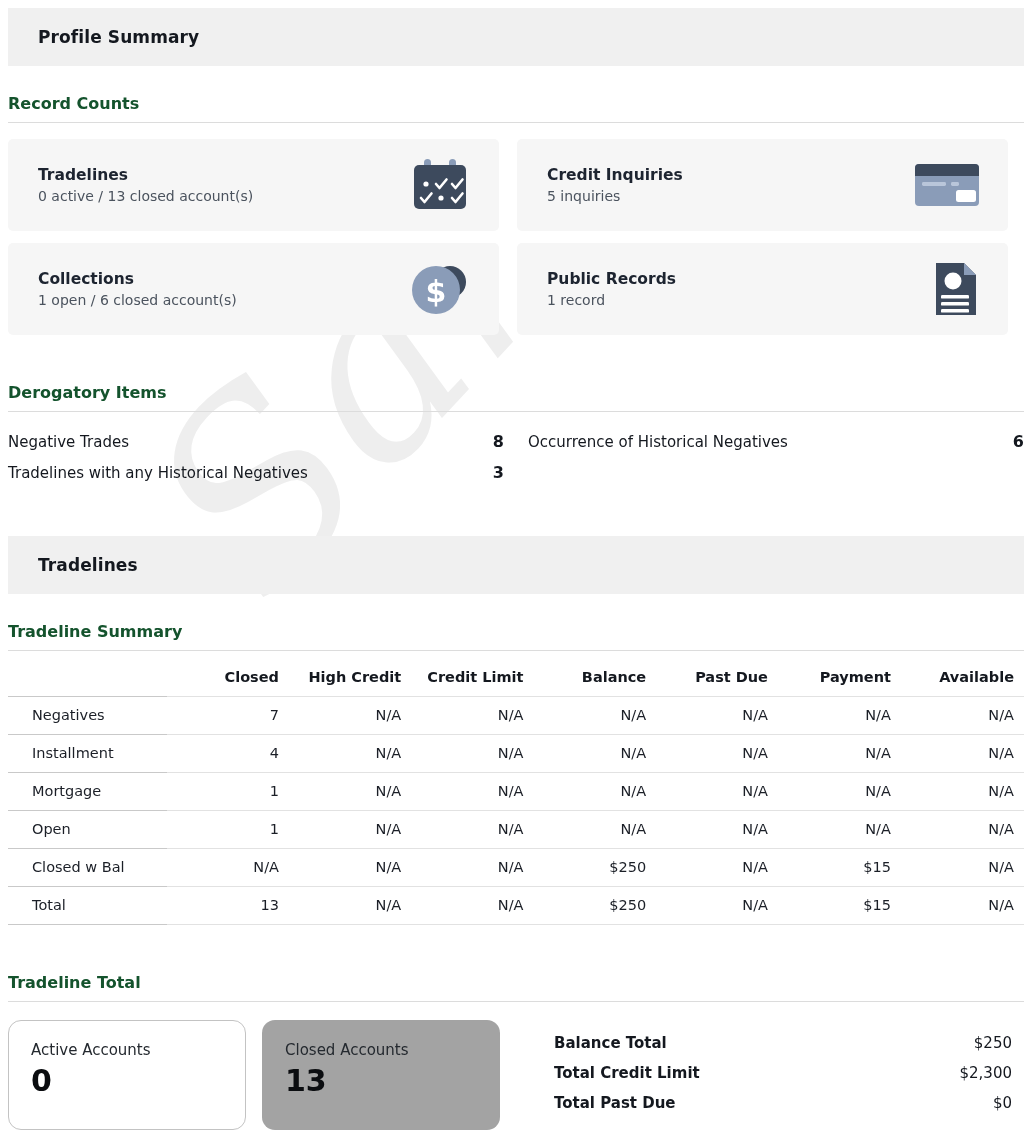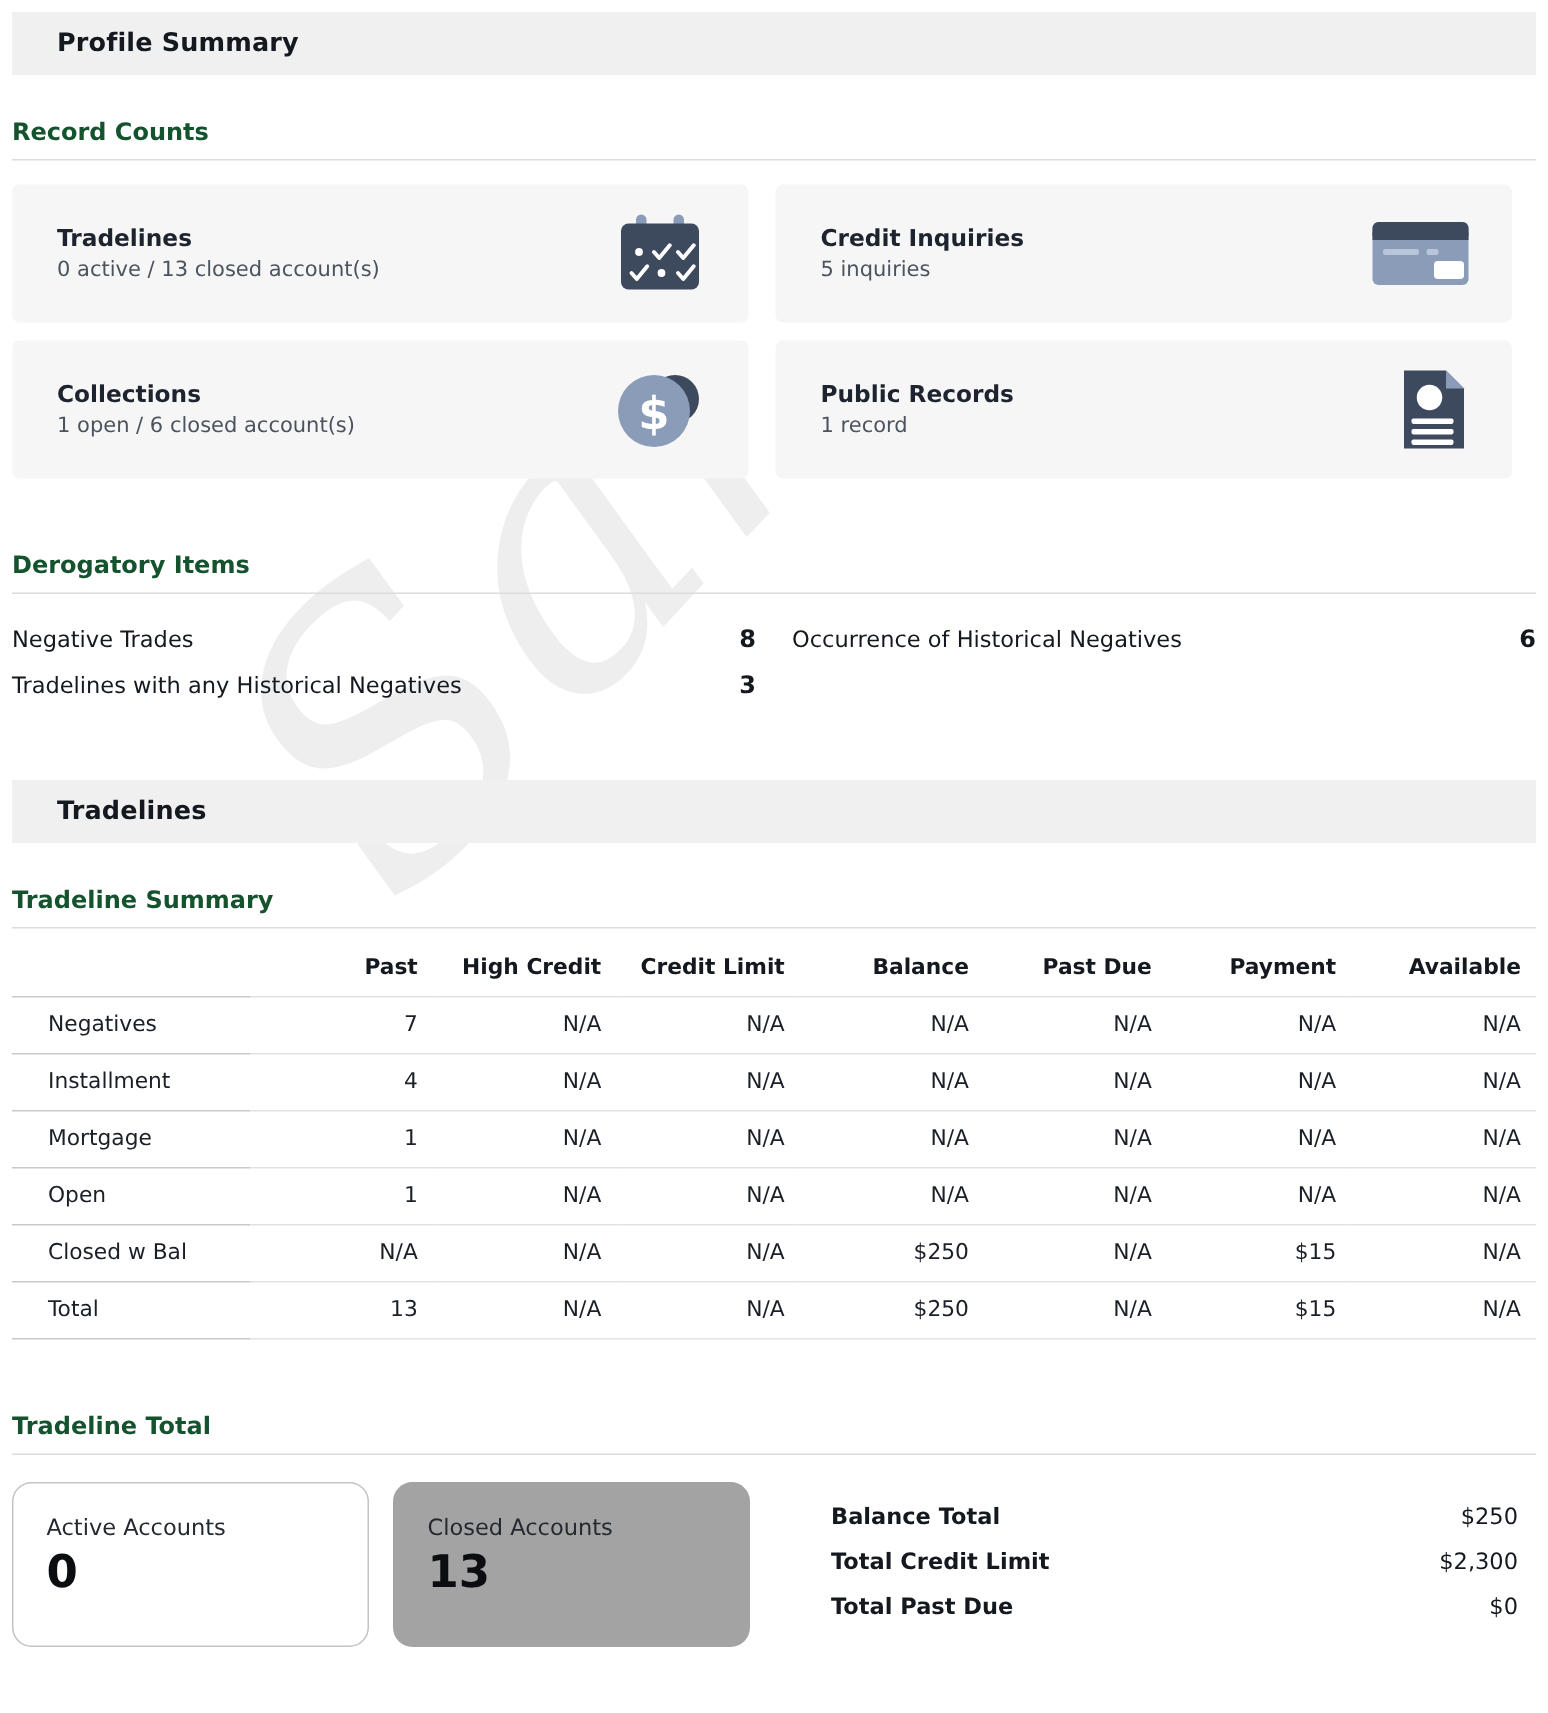--- a/index.html
+++ b/index.html
@@ -37,21 +37,21 @@
     transform-origin: left top;
     white-space: nowrap;
     font-weight: 400;
   }
 
   .content { position: relative; z-index: 2; }
 
   
   .section-bar {
     background: #f0f0f0;
-    height: 42px;
+    height: 58px;
     display: flex;
     align-items: center;
     padding-left: 30px;
     margin: 0 8px;
   }
   .section-bar .t {
     font-size: 17px;
     font-weight: bold;
     color: #14181f;
     letter-spacing: .1px;
@@ -332,21 +332,21 @@
           <col class="c-num">
           <col class="c-num">
         <col class="c-num">
           <col class="c-num">
           <col class="c-num">
           <col class="c-num">
       </colgroup>
       <thead>
         <tr>
           <th class="rowhead"></th>
-          <th>Past</th>
+          <th>Closed</th>
           <th>High Credit</th>
           <th>Credit Limit</th>
           <th>Balance</th>
           <th>Past Due</th>
           <th>Payment</th>
           <th>Available</th>
         </tr>
       </thead>
       <tbody>
         <tr>

